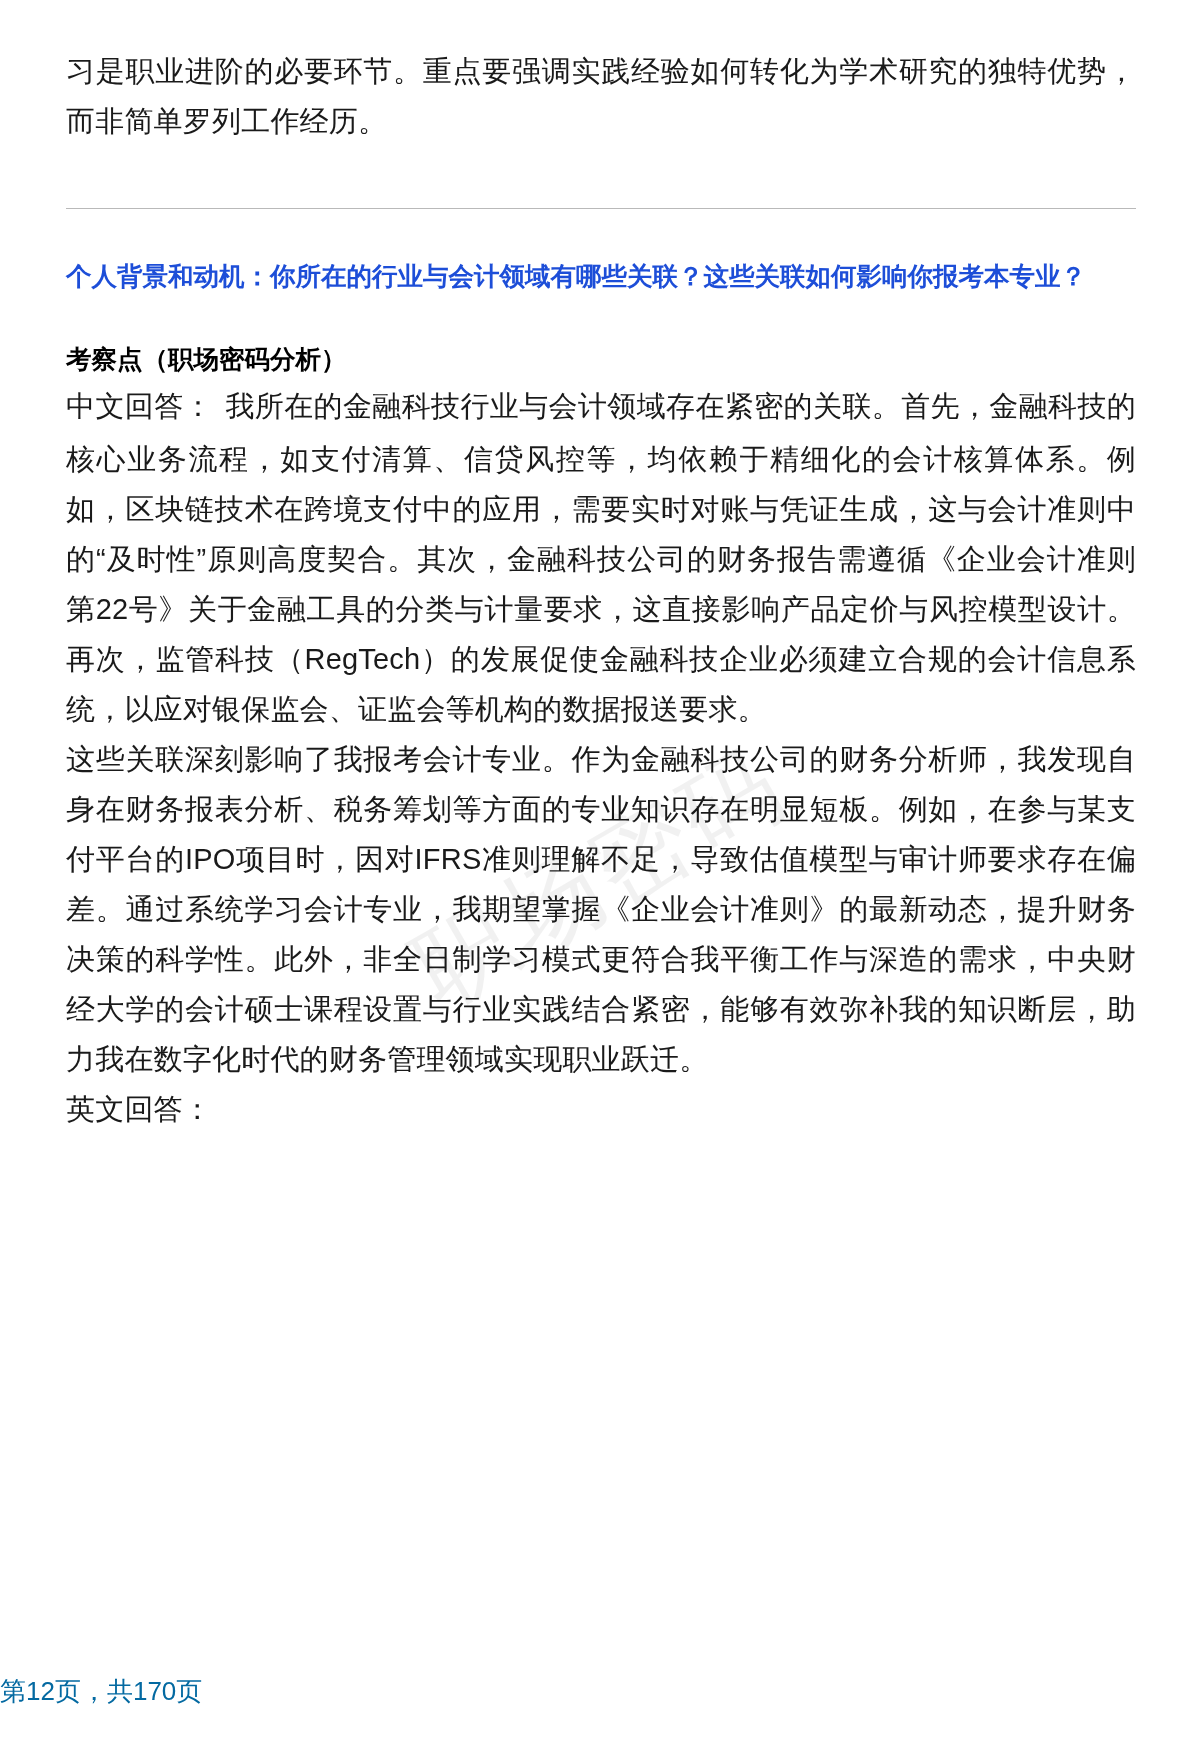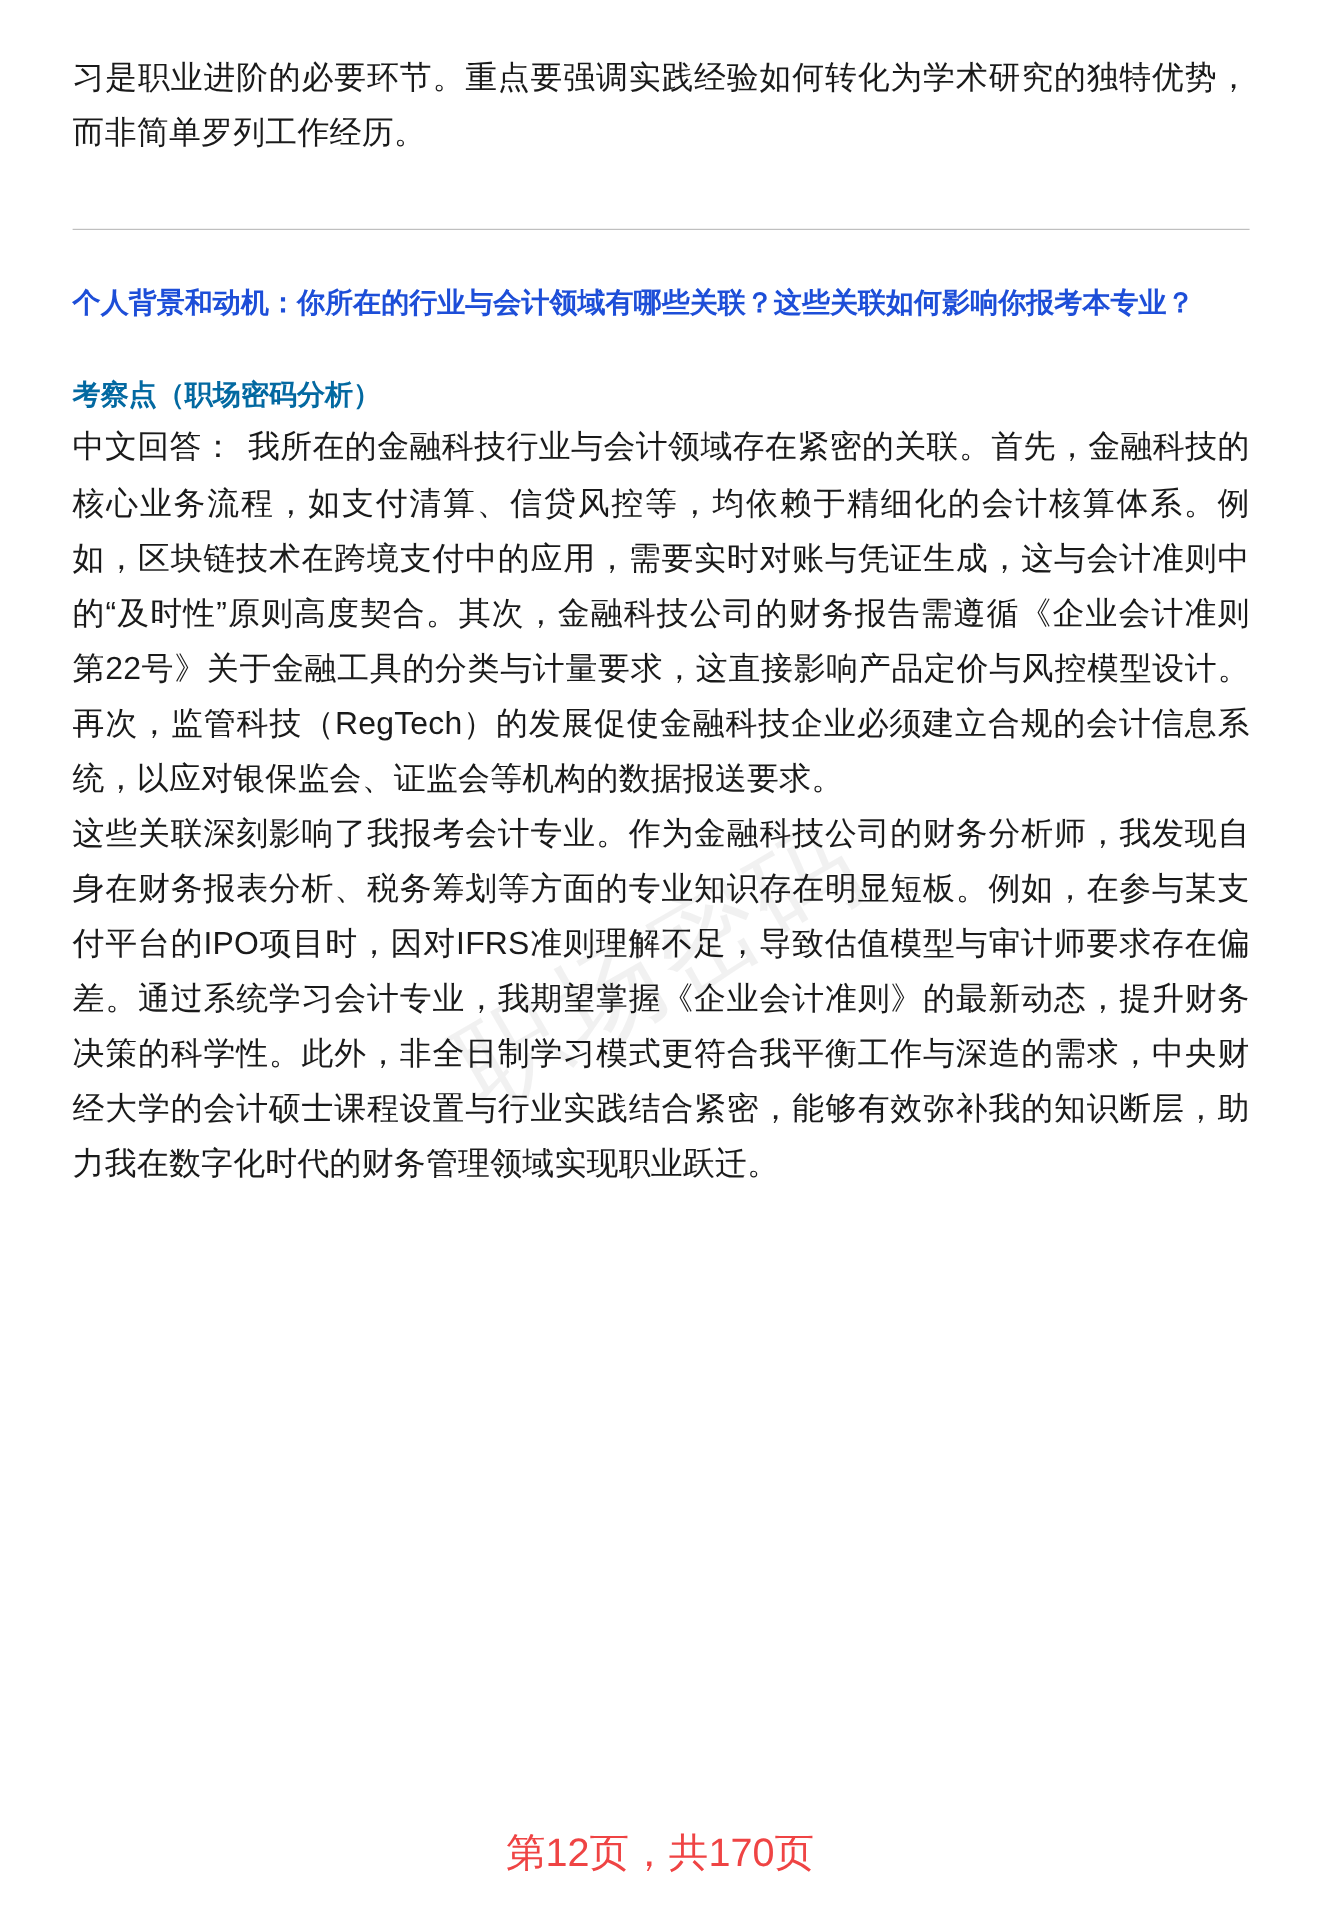--- a/index.html
+++ b/index.html
@@ -64,21 +64,21 @@
   }
   .q-heading {
     color: #1d4ed8;
     font-weight: bold;
     font-size: 25.5px;
     line-height: 46px;
     margin: 44px 0 0 0;
     text-align: justify;
   }
   .sub-heading {
-    color: #0369a1;
+    color: #000000;
     font-weight: bold;
     font-size: 25.5px;
     line-height: 44px;
     margin: 38px 0 0 0;
   }
   ol.points {
     margin: 26px 0 0 0;
     padding-left: 54px;
     font-size: 25.5px;
     line-height: 50px;
@@ -92,23 +92,22 @@
   }
   .label-inline {
     margin-right: 4px;
     font-family: Liberation Mono, monospace;
   }
   .footer {
     position: absolute;
     left: 0;
     right: 0;
     bottom: 46px;
-    text-align: center;
-    font-size: 36px;
-    color: #ef4444;
+    font-size: 26px;
+    color: #0369a1;
     z-index: 3;
   }
   .en-line {
     margin-top: 18px;
     font-size: 25.5px;
     line-height: 50px;
   }
 </style>
 </head>
 <body>
@@ -130,18 +129,19 @@
     <p class="sub-heading">考察点（职场密码分析）</p>
 
 
     <p class="para body-para">
       <span class="label-inline">中文回答：</span>
       <span>我所在的金融科技行业与会计领域存在紧密的关联。首先，金融科技的核心业务流程，如支付清算、信贷风控等，均依赖于精细化的会计核算体系。例如，区块链技术在跨境支付中的应用，需要实时对账与凭证生成，这与会计准则中的“及时性”原则高度契合。其次，金融科技公司的财务报告需遵循《企业会计准则第22号》关于金融工具的分类与计量要求，这直接影响产品定价与风控模型设计。再次，监管科技（RegTech）的发展促使金融科技企业必须建立合规的会计信息系统，以应对银保监会、证监会等机构的数据报送要求。</span>
     </p>
 
     <p class="para body-para">这些关联深刻影响了我报考会计专业。作为金融科技公司的财务分析师，我发现自身在财务报表分析、税务筹划等方面的专业知识存在明显短板。例如，在参与某支付平台的IPO项目时，因对IFRS准则理解不足，导致估值模型与审计师要求存在偏差。通过系统学习会计专业，我期望掌握《企业会计准则》的最新动态，提升财务决策的科学性。此外，非全日制学习模式更符合我平衡工作与深造的需求，中央财经大学的会计硕士课程设置与行业实践结合紧密，能够有效弥补我的知识断层，助力我在数字化时代的财务管理领域实现职业跃迁。</p>
 
+    <p class="para body-para">英文回答：</p>
 
 
   </div>
 
   <div class="footer">第12页，共170页</div>
 </div>
 
 </body></html>

